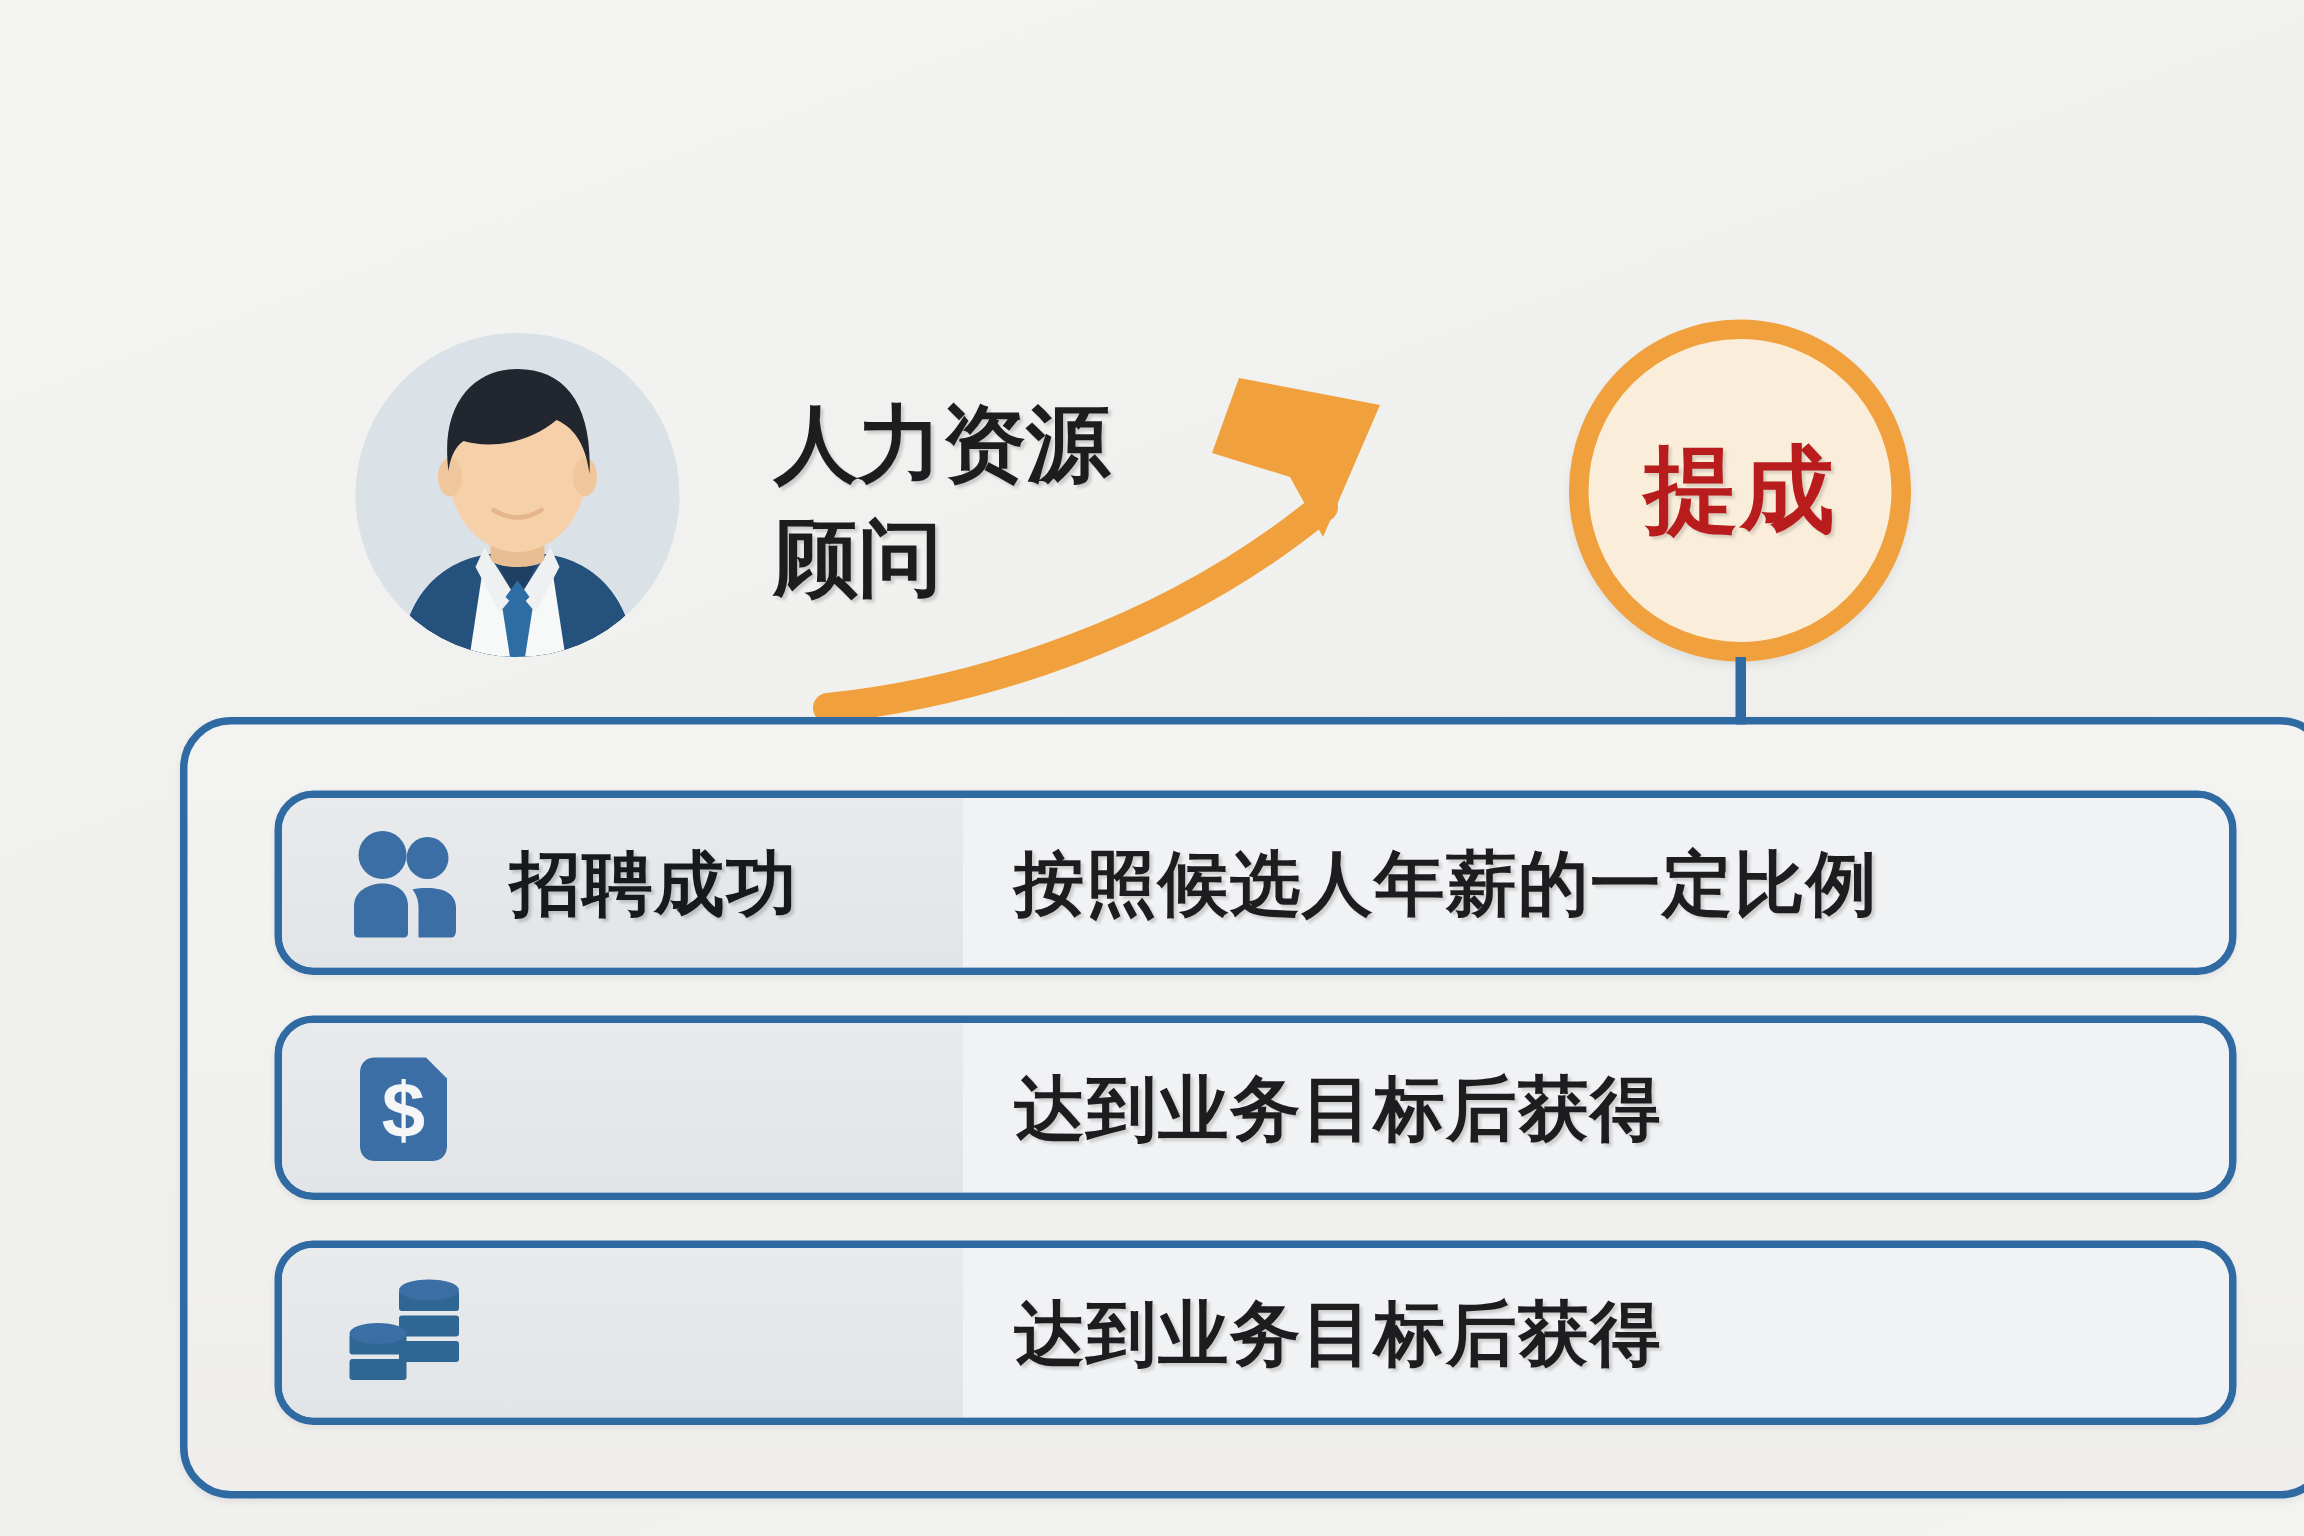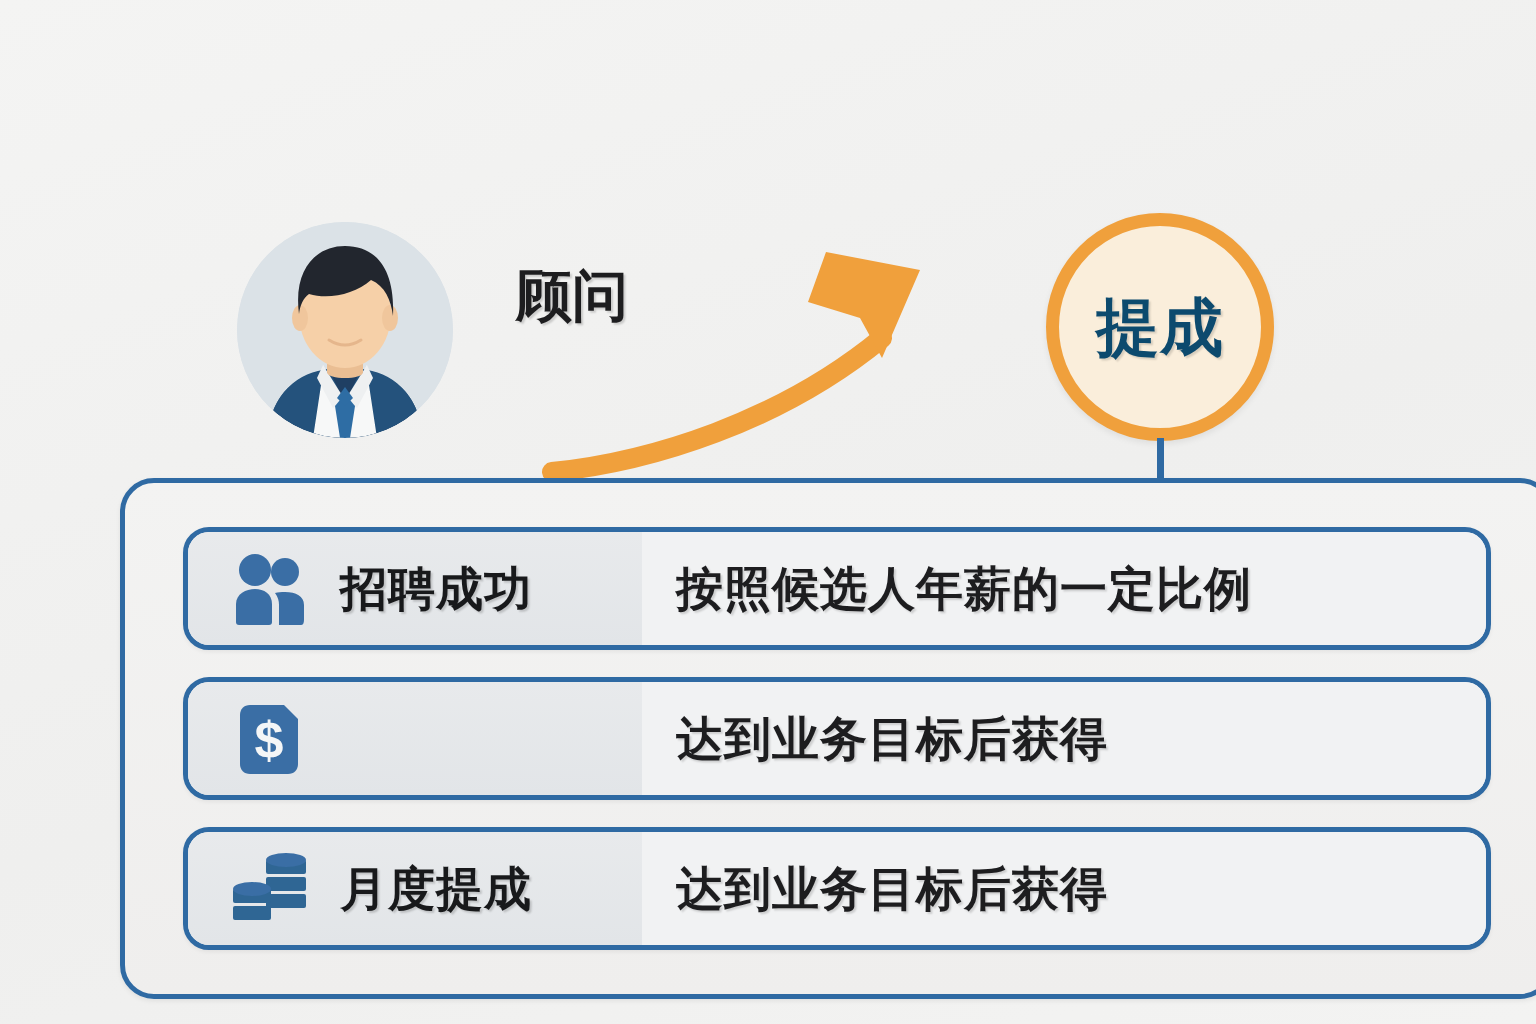--- a/index.html
+++ b/index.html
@@ -93,21 +93,21 @@
     height: 228px;
     border-radius: 50%;
     background: #faeedb;
     border: 13px solid #f0a03c;
     display: flex;
     align-items: center;
     justify-content: center;
     box-shadow: 0 3px 6px rgba(0,0,0,0.07);
   }
   .outcome-text {
-    color: #0c4a6e;
+    color: #b91c1c;
     font-size: 63px;
     font-weight: bold;
     letter-spacing: 1px;
     line-height: 1;
     text-shadow: 2px 2px 2px rgba(0,0,0,0.14);
     white-space: nowrap;
   }
 
   
   .connector {
@@ -231,20 +231,21 @@
         <ellipse cx="153" cy="96" rx="8" ry="13" fill="#f0c69c"></ellipse>
 
         <path d="M62 92 C56 46 80 24 108 24 C140 24 158 48 156 94 C154 78 148 64 134 58 C118 72 92 78 72 72 C66 76 63 84 62 92 Z" fill="#22262e"></path>
 
         <path d="M92 118 Q108 128 124 118" fill="none" stroke="#e5b68c" stroke-width="3" stroke-linecap="round"></path>
       </g>
     </svg>
   </div>
 
   <div class="role-label">
+    <div>人力资源</div>
     <div>顾问</div>
   </div>
 
   <div class="arrow-wrap">
     <svg viewBox="0 0 520 250" width="520" height="250" aria-hidden="true">
       <path d="M22 232 C120 222 250 182 352 98" fill="none" stroke="#f0a03c" stroke-width="20" stroke-linecap="round"></path>
       <path d="M296 12 L390 30 L352 118 L330 78 L278 62 Z" fill="#f0a03c"></path>
     </svg>
   </div>
 
@@ -298,21 +299,20 @@
               <ellipse cx="58" cy="12" rx="20" ry="7" fill="#3a6ea5"></ellipse>
             </g>
 
             <g>
               <rect x="5" y="58" width="38" height="14" rx="2" fill="#2f6694"></rect>
               <rect x="5" y="41" width="38" height="14" rx="2" fill="#2f6694"></rect>
               <ellipse cx="24" cy="41" rx="19" ry="7" fill="#3a6ea5"></ellipse>
             </g>
           </svg>
         </div>
-        <div class="row-label">月度提成</div>
       </div>
       <div class="row-right">
         <div class="row-desc">达到业务目标后获得</div>
       </div>
     </div>
 
   </div>
 </div>
 
 </body></html>

